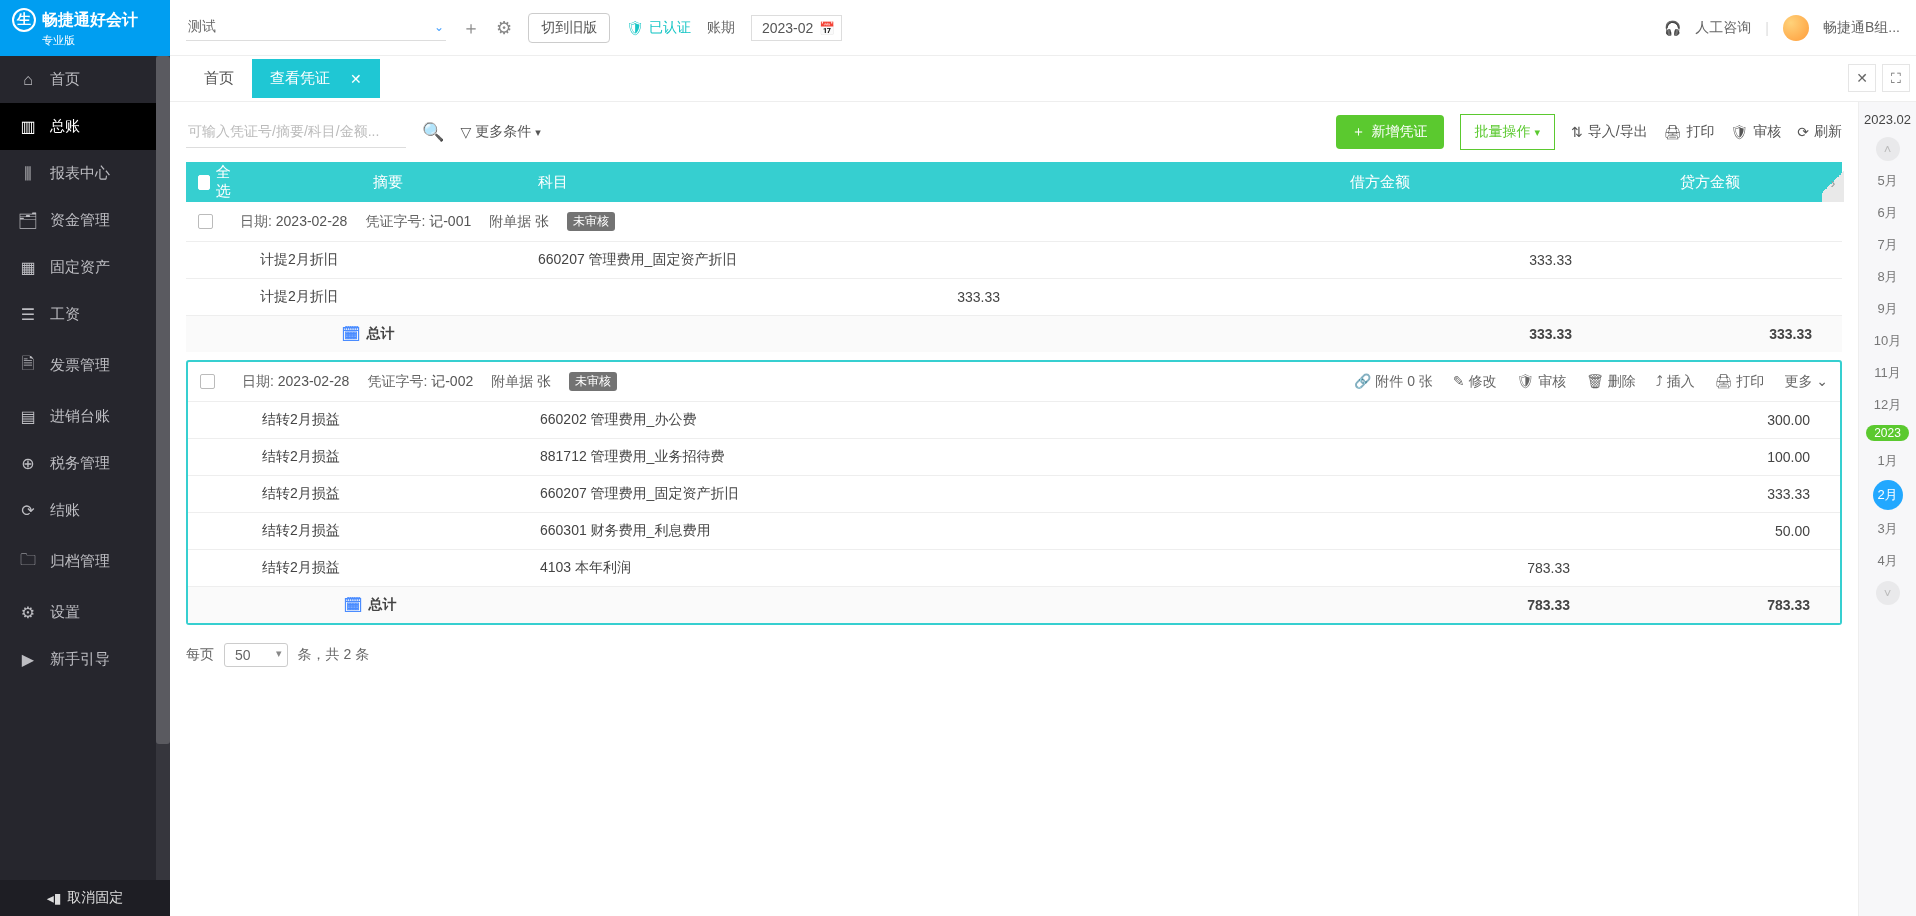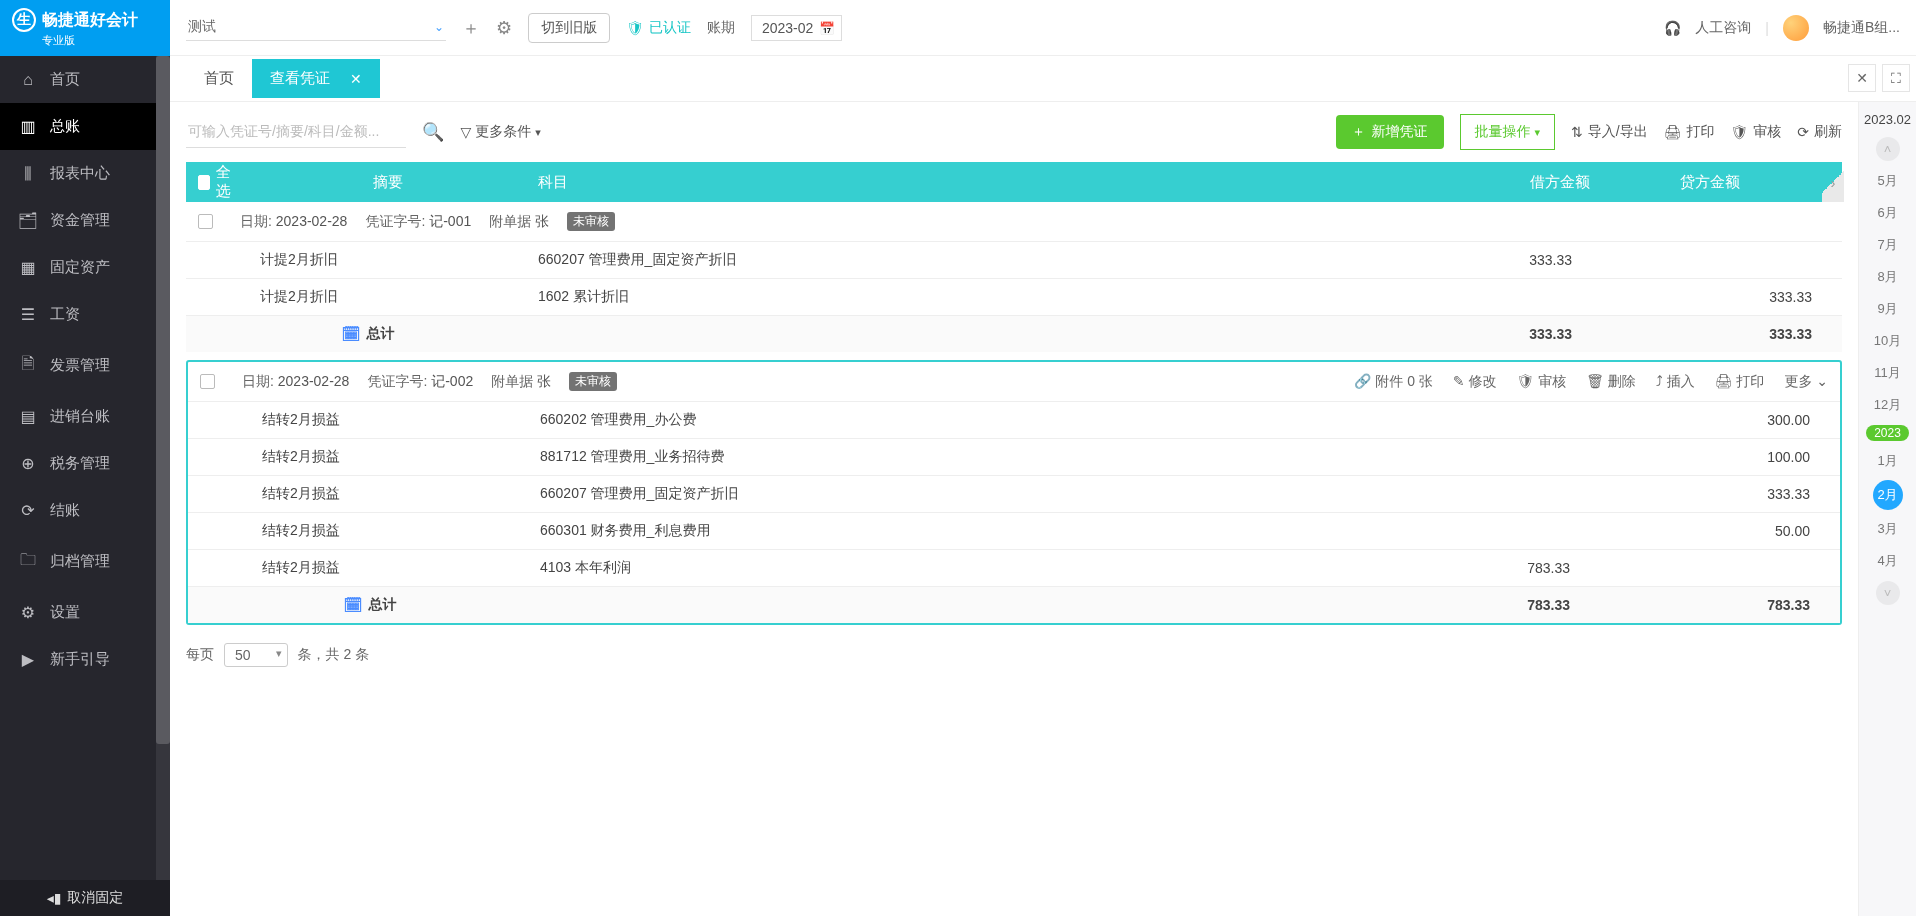--- a/index.html
+++ b/index.html
@@ -45,21 +45,21 @@
 .toolbar-spacer{flex:1}
 .btn-primary{background:#5bc92f;color:#fff;border-radius:4px;padding:8px 16px;display:flex;align-items:center;gap:6px;cursor:pointer}
 .btn-outline{border:1px solid #5bc92f;color:#5bc92f;border-radius:0;padding:8px 14px;display:flex;align-items:center;gap:4px;cursor:pointer}
 .tool-link{color:#555;display:flex;align-items:center;gap:5px;cursor:pointer}
 .table-head{display:flex;align-items:center;background:#36cfd0;color:#fff;height:40px;padding:0 12px;font-size:15px;position:relative}
 .th-check{width:40px;display:flex;align-items:center;gap:6px}
 .cb{width:15px;height:15px;border:1px solid #fff;border-radius:2px;background:#fff}
 .cb.dark{border-color:#bbb}
 .th-summary{flex:0 0 300px;text-align:center}
 .th-subject{flex:1;text-align:left}
-.th-debit{flex:0 0 240px;text-align:right}
+.th-debit{flex:0 0 240px;text-align:left}
 .th-credit{flex:0 0 240px;text-align:center}
 .th-flag{position:absolute;right:-2px;top:0;height:100%;width:22px;background:linear-gradient(135deg,transparent 50%,#e9e9e9 50%);display:flex;align-items:center;justify-content:center;color:#999}
 .voucher{border-bottom:2px solid #fff}
 .voucher.hl{border:2px solid #36cfd0;border-radius:3px;margin-top:6px}
 .v-head{display:flex;align-items:center;padding:10px 12px;gap:18px;color:#555;font-size:14px}
 .v-head .vcb{width:24px}
 .v-head .lbl{color:#666}
 .badge{background:#737373;color:#fff;border-radius:3px;padding:1px 6px;font-size:12px}
 .v-actions{margin-left:auto;display:flex;gap:20px;color:#666}
 .v-act{display:flex;align-items:center;gap:4px;cursor:pointer}
@@ -263,21 +263,20 @@
               <div class="v-row">
                 <div class="c-chk"></div>
                 <div class="c-sum">计提2月折旧</div>
                 <div class="c-sub">660207 管理费用_固定资产折旧</div>
                 <div class="c-deb">333.33</div>
                 <div class="c-cre"></div>
               </div>
               <div class="v-row">
                 <div class="c-chk"></div>
                 <div class="c-sum">计提2月折旧</div>
-                <div class="c-sub">1602 累计折旧</div>
                 <div class="c-deb"></div>
                 <div class="c-cre">333.33</div>
               </div>
               <div class="v-row tot-row">
                 <div class="tot-label">
                   <span class="tot-ico">🗓</span>
                   <span>总计</span>
                 </div>
                 <div style="flex:1"></div>
                 <div class="c-deb">333.33</div>

